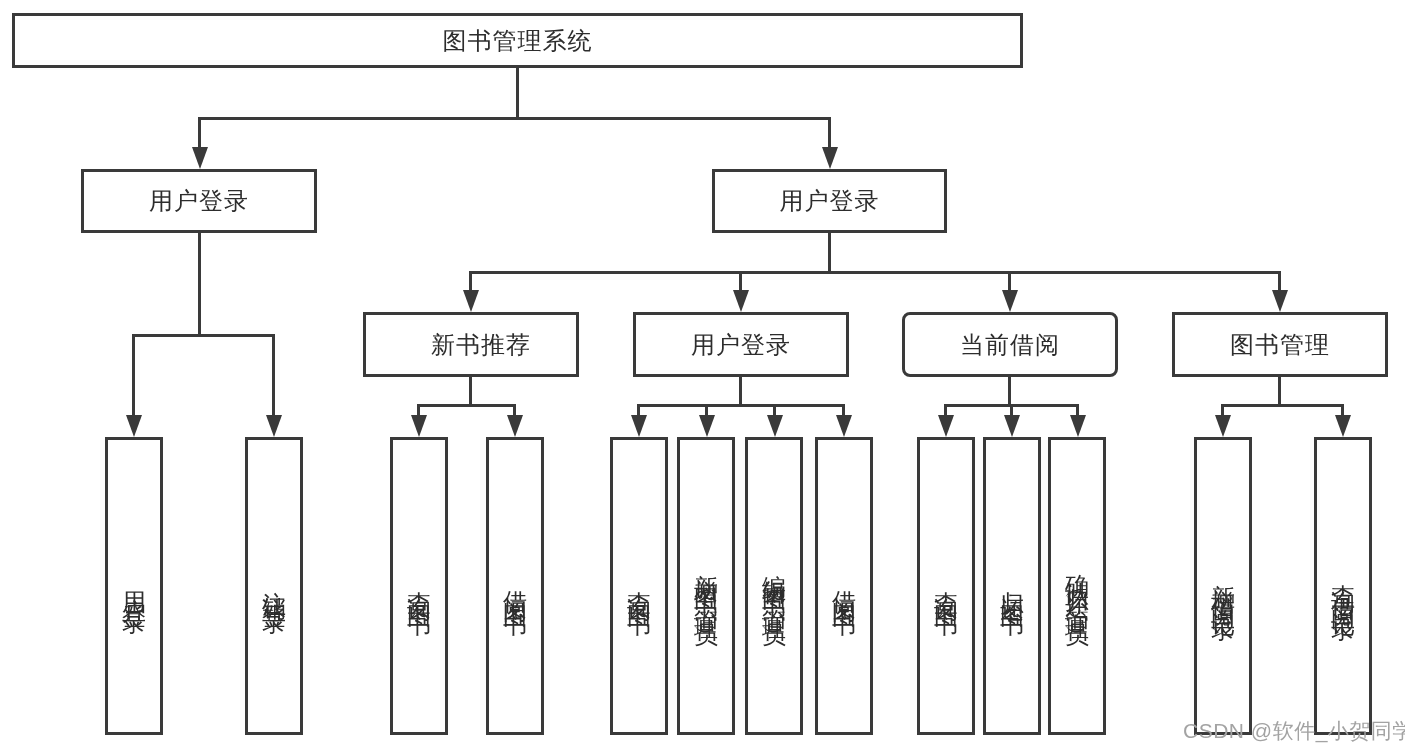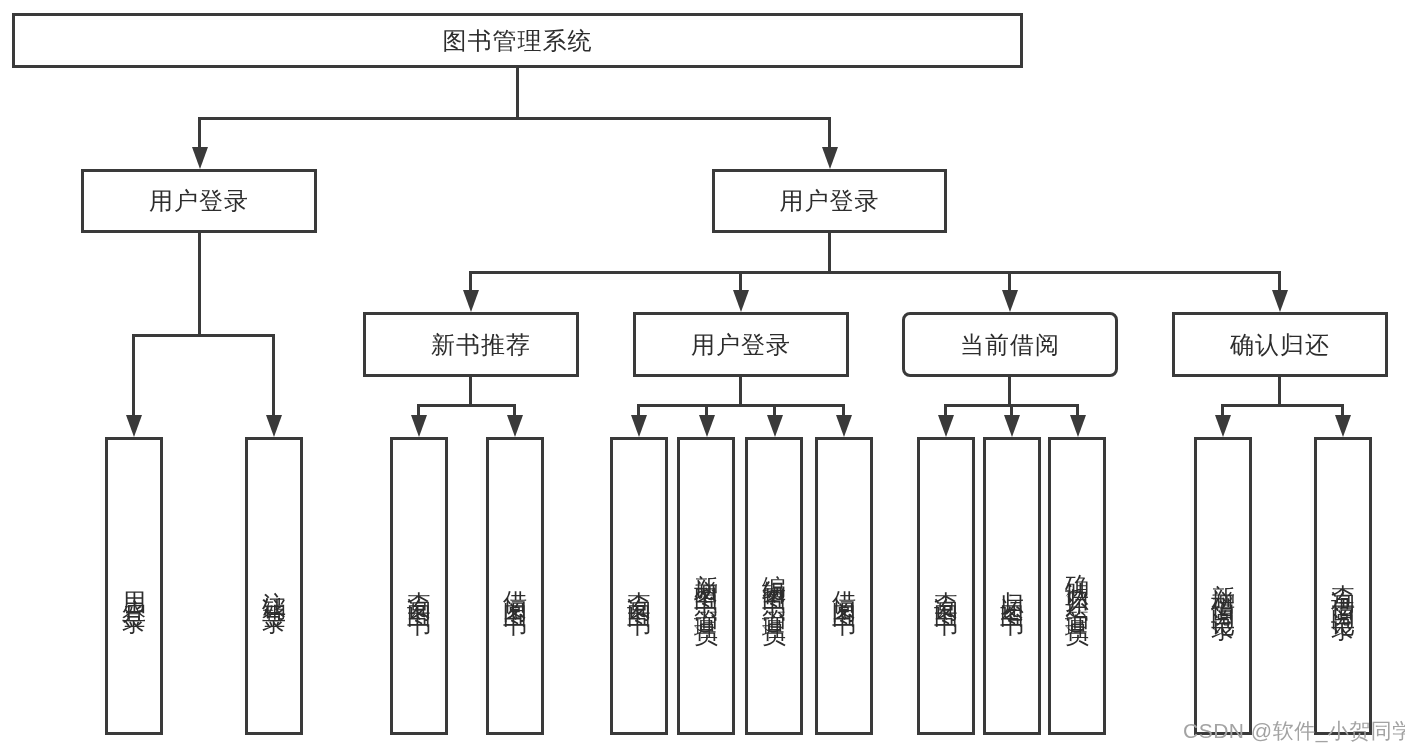--- a/index.html
+++ b/index.html
@@ -133,21 +133,21 @@
   <div class="node h-label" id="n-newrec">
     <span>新书推荐</span>
   </div>
   <div class="node h-label" id="n-borrow">
     <span>用户登录</span>
   </div>
   <div class="node h-label" id="n-current">
     <span>当前借阅</span>
   </div>
   <div class="node h-label" id="n-records">
-    <span>确认归还</span>
+    <span>图书管理</span>
   </div>
 
   <div class="line vline" style="left:469px;  top:377px; height:30px;"></div>
   <div class="line vline" style="left:739px;  top:377px; height:30px;"></div>
   <div class="line vline" style="left:1008px; top:377px; height:30px;"></div>
   <div class="line vline" style="left:1278px; top:377px; height:30px;"></div>
 
   <div class="line hline" style="left:417px;  top:404px; width:99px;"></div>
   <div class="line hline" style="left:637px;  top:404px; width:208px;"></div>
   <div class="line hline" style="left:944px;  top:404px; width:135px;"></div>

